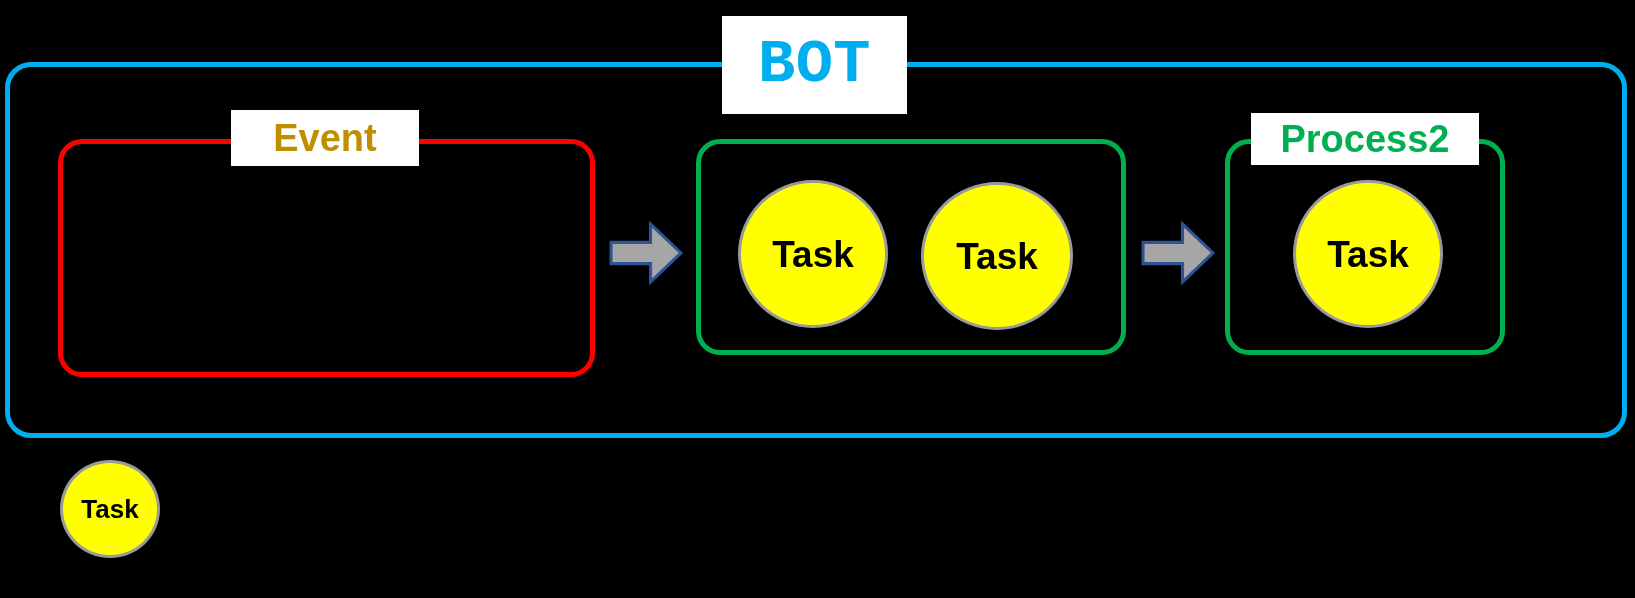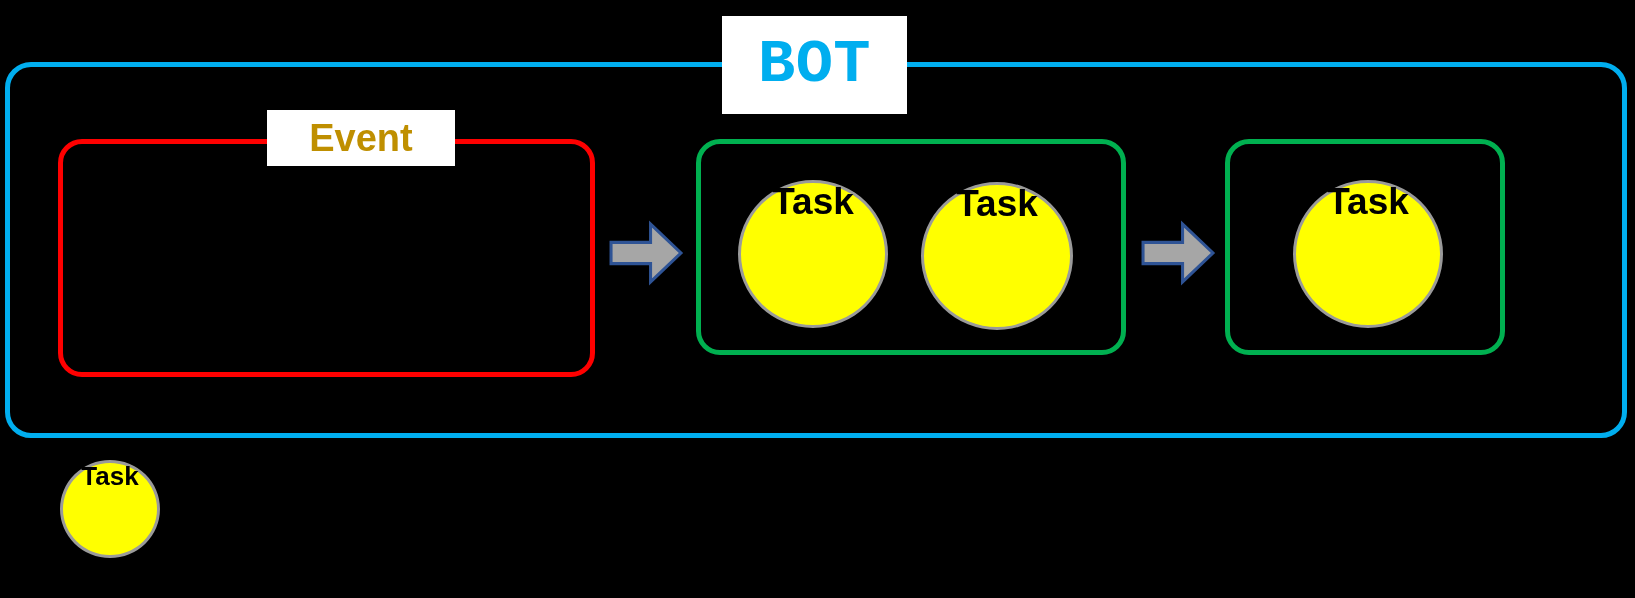--- a/index.html
+++ b/index.html
@@ -86,21 +86,20 @@
     font-family: Liberation Mono, monospace;
   }
   .label-chip.event-label {
     left: 231px;
     top: 110px;
     width: 188px;
     height: 56px;
     font-size: 38px;
     font-weight: bold;
     color: #BF8F00;
-    margin-left: 36px;
   }
   .label-chip.process1-label {
     left: 805px;
     top: 117px;
     width: 218px;
     height: 50px;
     font-size: 38px;
     font-weight: bold;
     color: #00B050;
   }
@@ -115,20 +114,21 @@
   }
 
   
   .task-circle {
     position: absolute;
     border-radius: 50%;
     background: #FFFF00;
     border: 3px solid #9A9A9A;
     box-sizing: border-box;
     display: flex;
+    align-items: center;
     justify-content: center;
     color: #000000;
     font-weight: bold;
     line-height: 1;
   }
   .task-circle.t1 {
     left: 738px;
     top: 180px;
     width: 150px;
     height: 148px;
@@ -208,14 +208,17 @@
 
   <div class="label-chip bot-label">
     <span>BOT</span>
   </div>
 
   <div class="label-chip event-label">
     <span>Event</span>
   </div>
 
 
+  <div class="label-chip process2-label">
+    <span>Process2</span>
+  </div>
 
 </div>
 
 </body></html>

